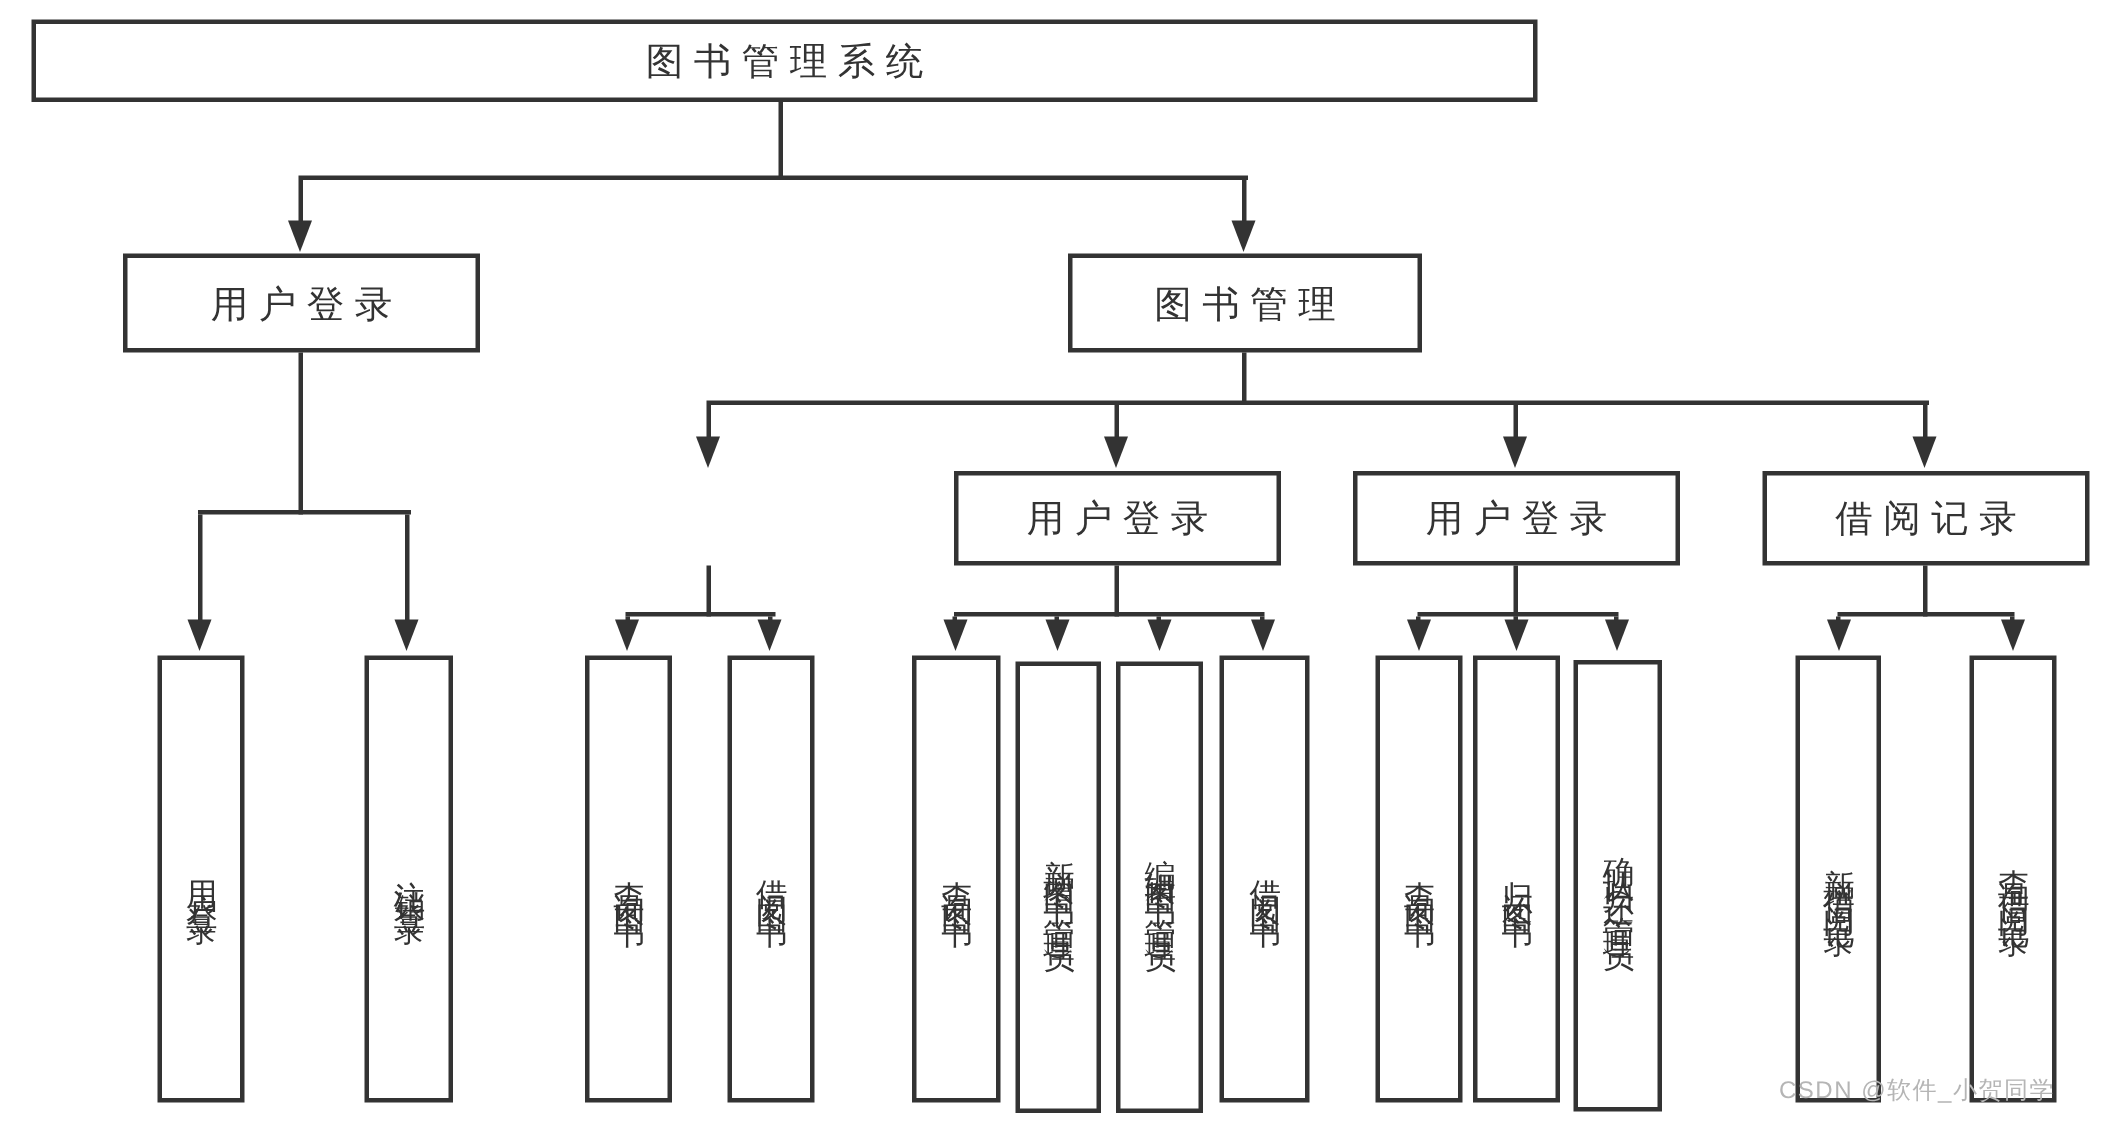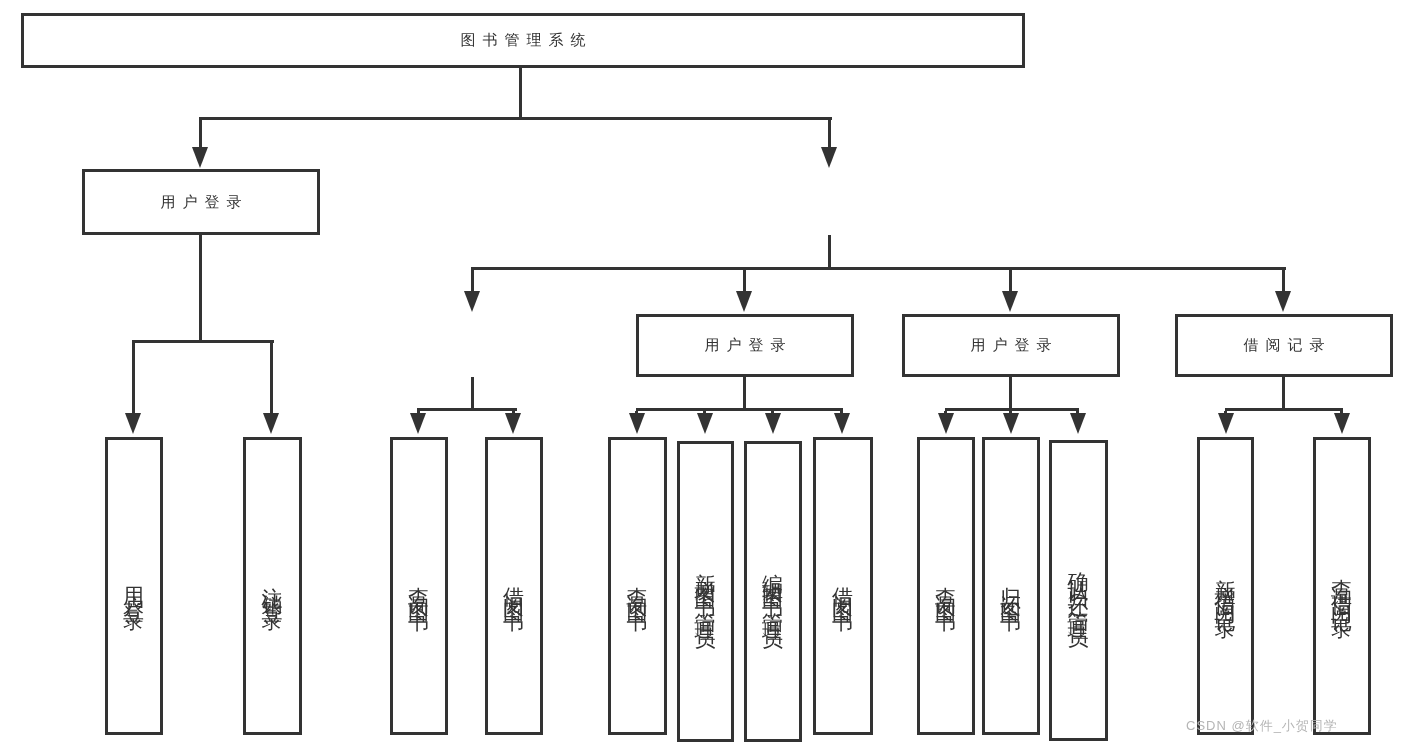--- a/index.html
+++ b/index.html
@@ -4,52 +4,55 @@
 <style>
   html,body{margin:0;padding:0;background:#fff;}
   #canvas{
     position:relative;width:1405px;height:747px;background:#fff;overflow:hidden;
     font-family:"Liberation Sans","DejaVu Sans",sans-serif;color:#333;
   }
   .box{
     position:absolute;background:#fff;border:3px solid #333;box-sizing:border-box;
     display:flex;align-items:center;justify-content:center;
   }
-  .hbox .lbl{font-size:15px;letter-spacing:7px;text-indent:7px;color:#333;white-space:nowrap;}
+  .hbox .lbl{font-size:25px;letter-spacing:7px;text-indent:7px;color:#333;white-space:nowrap;}
   .vbox{writing-mode:vertical-lr;}
   .vbox .lbl{font-size:21px;letter-spacing:8px;color:#333;line-height:1;}
   .ln{position:absolute;background:#333;}
   .ah{
     position:absolute;width:0;height:0;
     border-left:8px solid transparent;border-right:8px solid transparent;
     border-top:21px solid #333;
   }
   #watermark{
     position:absolute;left:1186px;top:717px;z-index:10;
-    font-size:13px;letter-spacing:1px;color:#b5b5b5;white-space:nowrap;
+    font-size:16px;letter-spacing:1px;color:#b5b5b5;white-space:nowrap;
   }
 </style>
 </head>
 <body>
 
 <div id="canvas">
 
   <div class="box hbox" style="left:21px;top:13px;width:1004px;height:55px">
     <span class="lbl">图书管理系统</span>
   </div>
 
   <div class="ln" style="left:519px;top:67px;width:3px;height:53px"></div>
   <div class="ln" style="left:199px;top:117px;width:633px;height:3px"></div>
   <div class="ln" style="left:199px;top:120px;width:3px;height:28px"></div>
   <div class="ah" style="left:192px;top:147px"></div>
   <div class="ln" style="left:828px;top:120px;width:3px;height:28px"></div>
   <div class="ah" style="left:821px;top:147px"></div>
 
   <div class="box hbox" style="left:82px;top:169px;width:238px;height:66px">
     <span class="lbl">用户登录</span>
+  </div>
+  <div class="box hbox" style="left:712px;top:169px;width:236px;height:66px">
+    <span class="lbl">图书管理</span>
   </div>
 
   <div class="ln" style="left:199px;top:235px;width:3px;height:108px"></div>
   <div class="ln" style="left:132px;top:340px;width:142px;height:3px"></div>
   <div class="ln" style="left:132px;top:343px;width:3px;height:71px"></div>
   <div class="ah" style="left:125px;top:413px"></div>
   <div class="ln" style="left:270px;top:343px;width:3px;height:71px"></div>
   <div class="ah" style="left:263px;top:413px"></div>
 
   <div class="ln" style="left:828px;top:235px;width:3px;height:35px"></div>

